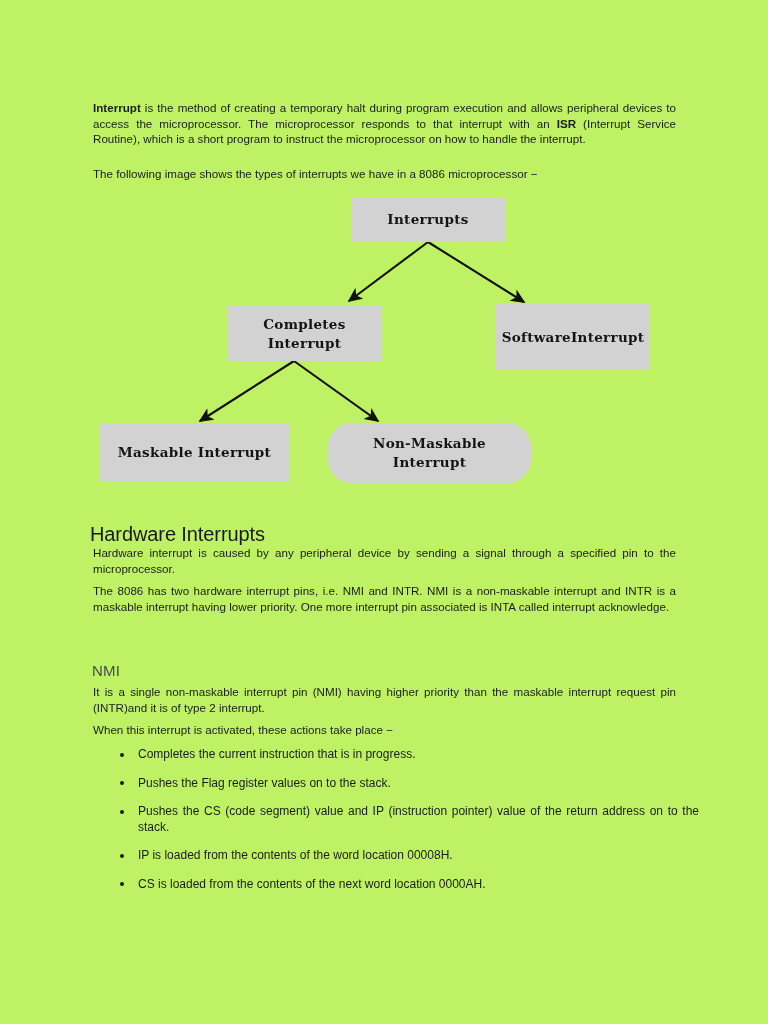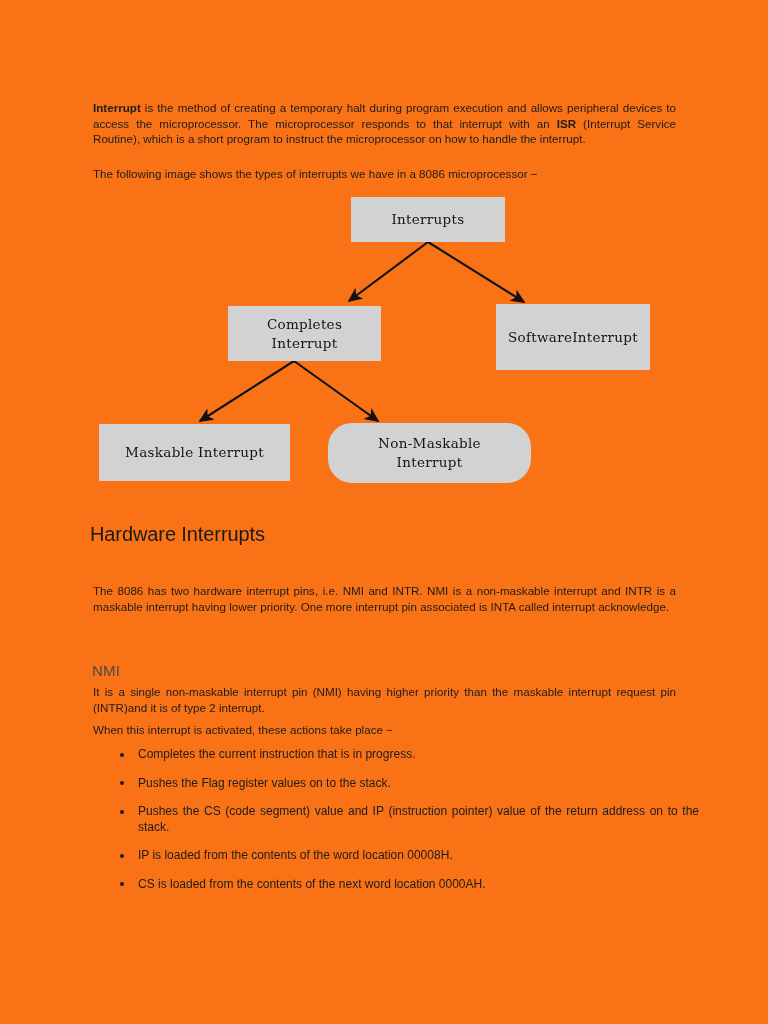--- a/index.html
+++ b/index.html
@@ -16,21 +16,21 @@
     font-family: "Liberation Sans", sans-serif;
     color: #1a1a1a;
     -webkit-font-smoothing: antialiased;
   }
 
   .page {
     position: absolute;
     left: 0; top: 0;
     width: 768px;
     height: 1024px;
-    background: #f97316;
+    background: #bef264;
   }
 
   
   .para {
     position: absolute;
     font-size: 11.6px;
     line-height: 15.6px;
     text-align: justify;
     color: #1c1c1c;
     letter-spacing: 0.01px;
@@ -105,21 +105,21 @@
     height: 305px;
   }
   .dnode {
     position: absolute;
     background: #d2d2d2;
     display: flex;
     align-items: center;
     justify-content: center;
     text-align: center;
     font-family: "DejaVu Serif", "Liberation Serif", serif;
-    font-weight: normal;
+    font-weight: bold;
     font-size: 13.5px;
     line-height: 19px;
     color: #141414;
     letter-spacing: 0.3px;
     box-sizing: border-box;
     padding: 0 6px;
   }
   .arrows {
     position: absolute;
     left: 0; top: 0;
@@ -172,20 +172,21 @@
     <div class="dnode" style="left:99px; top:234px; width:191px; height:57px;">Maskable Interrupt</div>
 
     <div class="dnode" style="left:328px; top:233px; width:203px; height:60px; flex-direction:column;border-radius:24px;">
       <span>Non-Maskable</span>
       <span>Interrupt</span>
     </div>
   </div>
 
   <h2 class="h2 hdr-hardware">Hardware Interrupts</h2>
 
+  <div class="para p-hw1">Hardware interrupt is caused by any peripheral device by sending a signal through a specified pin to the microprocessor.</div>
 
   <div class="para p-hw2">The 8086 has two hardware interrupt pins, i.e. NMI and INTR. NMI is a non-maskable interrupt and INTR is a maskable interrupt having lower priority. One more interrupt pin associated is INTA called interrupt acknowledge.</div>
 
   <h3 class="h3 hdr-nmi">NMI</h3>
 
   <div class="para p-nmi1">It is a single non-maskable interrupt pin (NMI) having higher priority than the maskable interrupt request pin (INTR)and it is of type 2 interrupt.</div>
 
   <div class="para p-nmi2">When this interrupt is activated, these actions take place −</div>
 
   <ul class="bullets" id="nmi-bullets">

